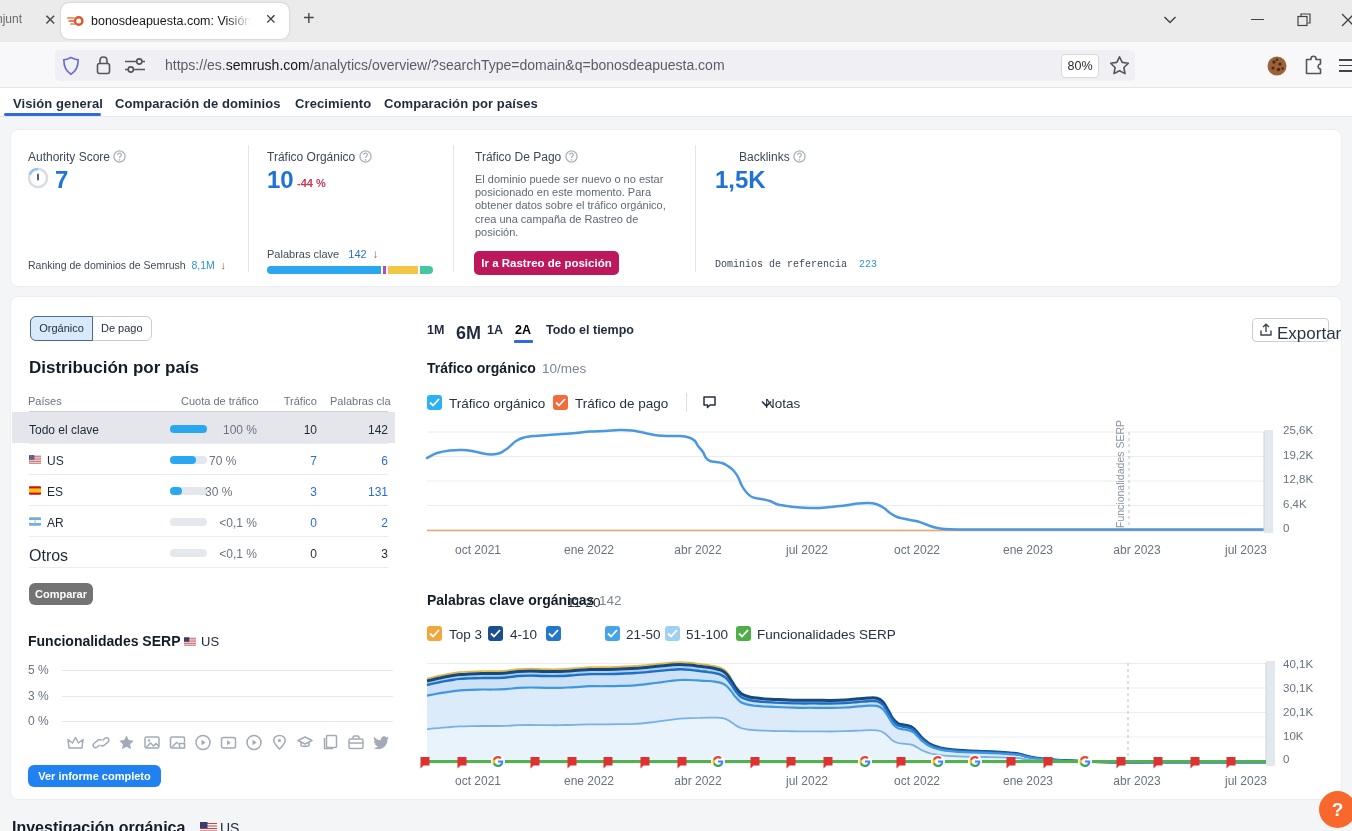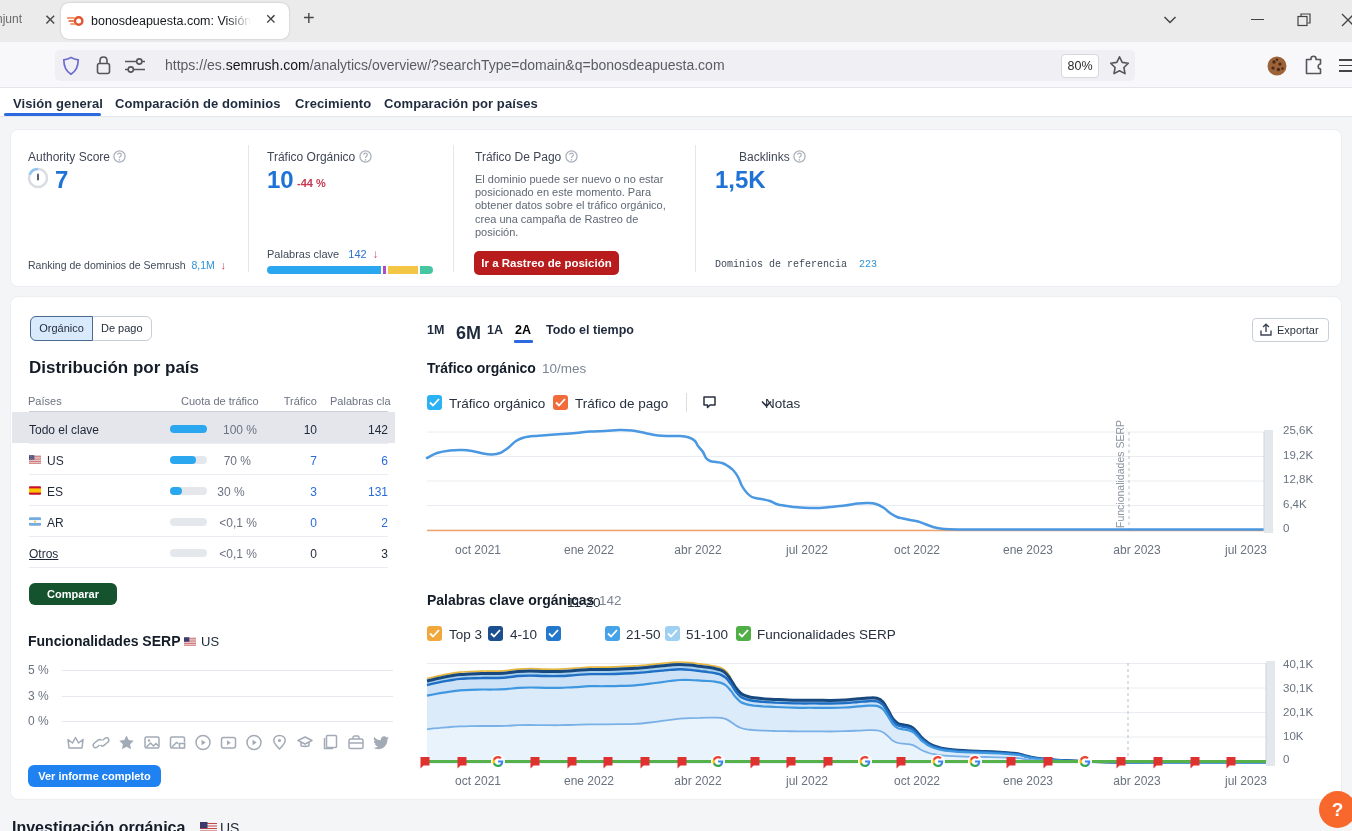--- a/index.html
+++ b/index.html
@@ -129,21 +129,21 @@
 <div class="abs" style="left:420px;top:266px;width:13px;height:8px;border-radius:0 4px 4px 0;background:#47c6a2;"></div>
 
 <div class="abs cardtitle" style="left:475px;top:150px;">Tráfico De Pago
  <svg width="13" height="13" viewBox="0 0 14 14" style="vertical-align:-2px;">
       <circle cx="7" cy="7" r="6" fill="none" stroke="#aab2bd" stroke-width="1.4"></circle>
       <path d="M5 5.2 C5 3.9 6 3.4 7 3.4 C8.2 3.4 9 4.1 9 5.2 C9 6.3 8.4 6.6 7.6 7.2 C7.1 7.6 7 7.9 7 8.6" stroke="#aab2bd" stroke-width="1.3" fill="none"></path>
       <circle cx="7" cy="10.6" r=".9" fill="#aab2bd"></circle>
     </svg>
 </div>
 <div class="abs" style="left:475px;top:173px;width:196px;font-size:11px;line-height:13.2px;color:#5f6875;">El dominio puede ser nuevo o no estar posicionado en este momento. Para obtener datos sobre el tráfico orgánico, crea una campaña de Rastreo de posición.</div>
-<div class="abs" style="left:474px;top:251px;width:145px;height:24px;background:#b91c1c;border-radius:5px;color:#fff;font-size:11.5px;font-weight:700;text-align:center;line-height:24px;white-space:nowrap;">Ir a Rastreo de posición</div>
+<div class="abs" style="left:474px;top:251px;width:145px;height:24px;background:#be185d;border-radius:5px;color:#fff;font-size:11.5px;font-weight:700;text-align:center;line-height:24px;white-space:nowrap;">Ir a Rastreo de posición</div>
 
 <div class="abs cardtitle" style="left:715px;top:150px;margin-left:24px;">Backlinks
  <svg width="13" height="13" viewBox="0 0 14 14" style="vertical-align:-2px;">
       <circle cx="7" cy="7" r="6" fill="none" stroke="#aab2bd" stroke-width="1.4"></circle>
       <path d="M5 5.2 C5 3.9 6 3.4 7 3.4 C8.2 3.4 9 4.1 9 5.2 C9 6.3 8.4 6.6 7.6 7.2 C7.1 7.6 7 7.9 7 8.6" stroke="#aab2bd" stroke-width="1.3" fill="none"></path>
       <circle cx="7" cy="10.6" r=".9" fill="#aab2bd"></circle>
     </svg>
 </div>
 <div class="abs bignum" style="left:715px;top:166px;">1,5K</div>
 <div class="abs" style="left:715px;top:259px;font-size:10px;color:#404a59;font-family:Liberation Mono, monospace;">Dominios de referencia&nbsp;&nbsp;<span style="color:#2e93d6;">223</span></div>
@@ -190,53 +190,53 @@
       <circle cx="1.4" cy="4.1" r=".5"></circle>
       <circle cx="3.7" cy="4.1" r=".5"></circle>
       <circle cx="6" cy="4.1" r=".5"></circle>
       <circle cx="2.5" cy="5.4" r=".5"></circle>
       <circle cx="4.8" cy="5.4" r=".5"></circle>
     </g>
   </svg>
 <div class="abs" style="left:47px;top:454px;font-size:12px;color:#1e2838;">US</div>
 <div class="abs" style="left:170px;top:456px;width:37px;height:7.5px;border-radius:4px;background:#e4e8ec;"></div>
 <div class="abs" style="left:170px;top:456px;width:26px;height:7.5px;border-radius:4px;background:#2ba7f0;"></div>
-<div class="abs gray" style="left:199px;top:454px;width:52px;font-size:12px;text-align:right;">70&nbsp;%</div>
+<div class="abs gray" style="left:209px;top:454px;width:52px;font-size:12px;text-align:left;">70&nbsp;%</div>
 <div class="abs link" style="left:272px;top:454px;width:45px;font-size:12px;text-align:right;">7</div>
 <div class="abs link" style="left:343px;top:454px;width:45px;font-size:12px;text-align:right;">6</div>
 
 <svg class="abs" style="left:29px;top:486px;" width="12" height="9" viewBox="0 0 17 12">
     <rect width="17" height="12" rx="1.5" fill="#c8102e"></rect>
     <rect y="3" width="17" height="6" fill="#ffc400"></rect>
   </svg>
 <div class="abs" style="left:47px;top:485px;font-size:12px;color:#1e2838;">ES</div>
 <div class="abs" style="left:170px;top:487px;width:37px;height:7.5px;border-radius:4px;background:#e4e8ec;"></div>
 <div class="abs" style="left:170px;top:487px;width:12px;height:7.5px;border-radius:4px;background:#2ba7f0;"></div>
-<div class="abs gray" style="left:205px;top:485px;width:52px;font-size:12px;text-align:center;">30&nbsp;%</div>
+<div class="abs gray" style="left:205px;top:485px;width:52px;font-size:12px;text-align:left;">30&nbsp;%</div>
 <div class="abs link" style="left:272px;top:485px;width:45px;font-size:12px;text-align:right;">3</div>
 <div class="abs link" style="left:343px;top:485px;width:45px;font-size:12px;text-align:right;">131</div>
 
 <svg class="abs" style="left:29px;top:517px;" width="12" height="9" viewBox="0 0 17 12">
     <rect width="17" height="12" rx="1.5" fill="#74acdf"></rect>
     <rect y="4" width="17" height="4" fill="#fff"></rect>
     <circle cx="8.5" cy="6" r="1.3" fill="#f6b40e"></circle>
   </svg>
 <div class="abs" style="left:47px;top:516px;font-size:12px;color:#1e2838;">AR</div>
 <div class="abs" style="left:170px;top:518px;width:37px;height:7.5px;border-radius:4px;background:#e4e8ec;"></div>
 <div class="abs gray" style="left:197px;top:516px;width:60px;font-size:12px;text-align:right;">&lt;0,1&nbsp;%</div>
 <div class="abs link" style="left:272px;top:516px;width:45px;font-size:12px;text-align:right;">0</div>
 <div class="abs link" style="left:343px;top:516px;width:45px;font-size:12px;text-align:right;">2</div>
 
-<div class="abs" style="left:29px;top:547px;font-size:12px;color:#1e2838;text-decoration:underline;">Otros</div>
+<div class="abs" style="left:29px;top:547px;font-size:16px;color:#1e2838;">Otros</div>
 <div class="abs" style="left:170px;top:549px;width:37px;height:7.5px;border-radius:4px;background:#e4e8ec;"></div>
 <div class="abs gray" style="left:197px;top:547px;width:60px;font-size:12px;text-align:right;">&lt;0,1&nbsp;%</div>
 <div class="abs" style="left:272px;top:547px;width:45px;font-size:12px;color:#1e2838;text-align:right;">0</div>
 <div class="abs" style="left:343px;top:547px;width:45px;font-size:12px;color:#1e2838;text-align:right;">3</div>
 
-<div class="abs" style="left:29px;top:583px;width:88px;height:22px;background:#14532d;border-radius:6px;color:#fff;font-size:11px;font-weight:700;text-align:center;line-height:22px;">Comparar</div>
+<div class="abs" style="left:29px;top:583px;width:64px;height:22px;background:#737373;border-radius:6px;color:#fff;font-size:11px;font-weight:700;text-align:center;line-height:22px;">Comparar</div>
 
 <div class="abs" style="left:28px;top:633px;font-size:14px;font-weight:700;color:#141c28;">Funcionalidades SERP</div>
 <svg class="abs" style="left:184px;top:637px;" width="12" height="9" viewBox="0 0 17 12">
     <rect width="17" height="12" rx="1.5" fill="#f0f2f5"></rect>
     <path d="M0 1.5 H17 M0 4 H17 M0 6.5 H17 M0 9 H17 M0 11.3 H17" stroke="#c94747" stroke-width="1.1"></path>
     <rect width="7.5" height="6.3" fill="#3c3b6e"></rect>
   </svg>
 <div class="abs" style="left:201px;top:634px;font-size:13px;color:#1e2838;">US</div>
 
 <div class="abs gray" style="left:28px;top:663px;width:20px;font-size:12px;text-align:right;">5&nbsp;%</div>
@@ -307,21 +307,21 @@
 <div class="abs" style="left:456px;top:323px;font-size:18px;font-weight:700;color:#1f2b3d;">6M</div>
 <div class="abs" style="left:487px;top:323px;font-size:12.5px;font-weight:700;color:#1f2b3d;text-align:right;">1A</div>
 <div class="abs" style="left:515px;top:323px;font-size:12.5px;font-weight:700;color:#000000;">2A</div>
 <div class="abs" style="left:546px;top:323px;font-size:12.5px;font-weight:700;color:#1f2b3d;">Todo el tiempo</div>
 <div class="abs" style="left:514px;top:340px;width:19px;height:3px;background:#2d6ae0;border-radius:1px;"></div>
 <div class="abs" style="left:1252px;top:318px;width:77px;height:24px;background:#fff;border:1px solid #c9cfd8;border-radius:4px;"></div>
 <svg class="abs" style="left:1259px;top:323px;" width="14" height="14" viewBox="0 0 14 14">
     <path d="M7 9 V1.5 M4 4 L7 1.2 L10 4" stroke="#3c4656" stroke-width="1.4" fill="none"></path>
     <path d="M2 7.5 V12 H12 V7.5" stroke="#3c4656" stroke-width="1.4" fill="none"></path>
   </svg>
-<div class="abs" style="left:1277px;top:324px;font-size:11px;color:#2b3542;">Exportar</div>
+<div class="abs" style="left:1277px;top:324px;font-size:17px;color:#2b3542;">Exportar</div>
 
 <div class="abs" style="left:427px;top:360px;font-size:14px;font-weight:700;color:#141c28;">Tráfico orgánico</div>
 <div class="abs" style="left:542px;top:361px;font-size:13.5px;color:#7c8594;">10/mes</div>
 
 <div class="abs" style="left:427px;top:395px;width:15px;height:15px;background:#2bb2f4;border-radius:3px;"></div>
 <svg class="abs" style="left:429px;top:398px;" width="11" height="9" viewBox="0 0 11 9">
     <path d="M1 4.5 L4 7.5 L10 1" stroke="#fff" stroke-width="1.8" fill="none"></path>
   </svg>
 <div class="abs" style="left:449px;top:396px;font-size:13.5px;color:#273140;">Tráfico orgánico</div>
 <div class="abs" style="left:553px;top:395px;width:15px;height:15px;background:#f26b3a;border-radius:3px;"></div>

